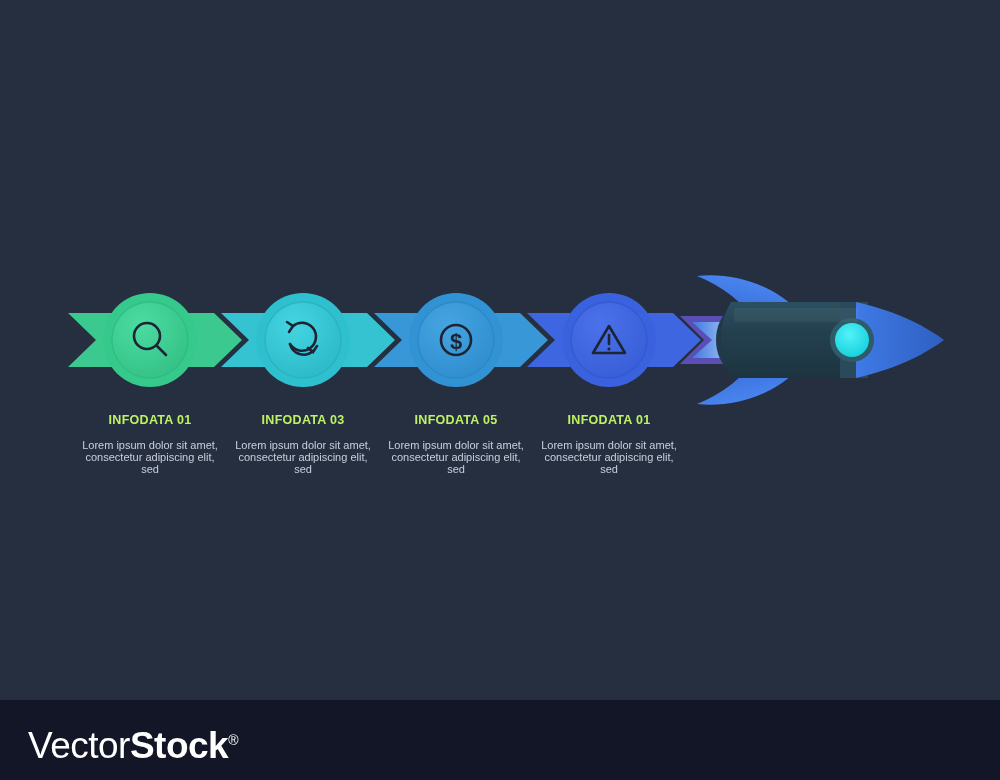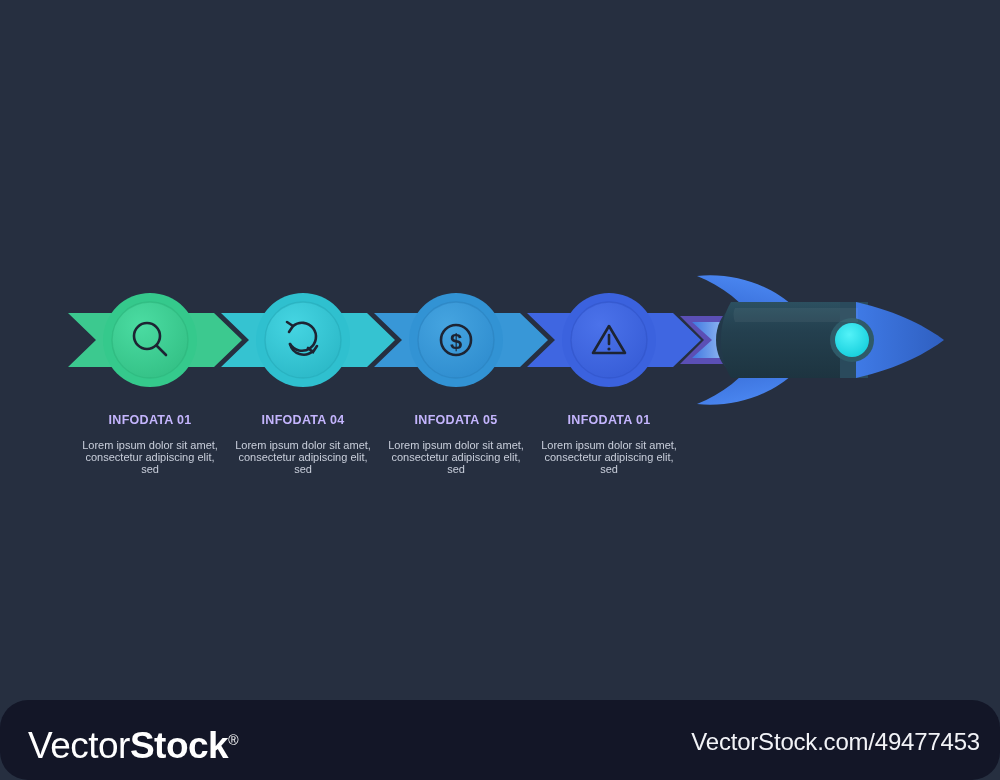--- a/index.html
+++ b/index.html
@@ -38,40 +38,39 @@
   
   .caption {
     position: absolute;
     width: 170px;
     text-align: center;
   }
   .caption-title {
     font-size: 12.5px;
     font-weight: bold;
     letter-spacing: 0.3px;
-    color: #c4b5fd;
+    color: #bef264;
     margin: 0 0 6px 0;
     line-height: 14px;
   }
   .caption-body {
     font-size: 11px;
     color: #c9cfdb;
     line-height: 12.2px;
     margin: 12px;
   }
 
   
   #footer {
     position: absolute;
     left: 0;
     top: 700px;
     width: 1000px;
     height: 80px;
     background: #131627;
-    border-radius: 28px;
   }
   #wm-logo {
     position: absolute;
     left: 28px;
     top: 20px;
     font-size: 37px;
     line-height: 40px;
     color: #ffffff;
     white-space: nowrap;
     letter-spacing: -0.5px;
@@ -237,36 +236,35 @@
         <path d="M 735,308 L 858,308 L 858,322 L 735,322 C 733,317 733,312 735,308 Z" fill="#ffffff" opacity="0.05"></path>
       </g>
     </svg>
 
     <div class="caption" style="left:65px; top:413px;">
       <div class="caption-title">INFODATA 01</div>
       <div class="caption-body">Lorem ipsum dolor sit amet, consectetur adipiscing elit, sed</div>
     </div>
 
     <div class="caption" style="left:218px; top:413px;">
-      <div class="caption-title">INFODATA 04</div>
+      <div class="caption-title">INFODATA 03</div>
       <div class="caption-body">Lorem ipsum dolor sit amet, consectetur adipiscing elit, sed</div>
     </div>
 
     <div class="caption" style="left:371px; top:413px;">
       <div class="caption-title">INFODATA 05</div>
       <div class="caption-body">Lorem ipsum dolor sit amet, consectetur adipiscing elit, sed</div>
     </div>
 
     <div class="caption" style="left:524px; top:413px;">
       <div class="caption-title">INFODATA 01</div>
       <div class="caption-body">Lorem ipsum dolor sit amet, consectetur adipiscing elit, sed</div>
     </div>
 
   </div>
 
   <div id="footer">
     <div id="wm-logo">
       <span class="light">Vector</span><span class="bold">Stock</span><span class="reg">®</span>
     </div>
-    <div id="wm-url">VectorStock.com/49477453</div>
   </div>
 
 </div>
 
 </body></html>

